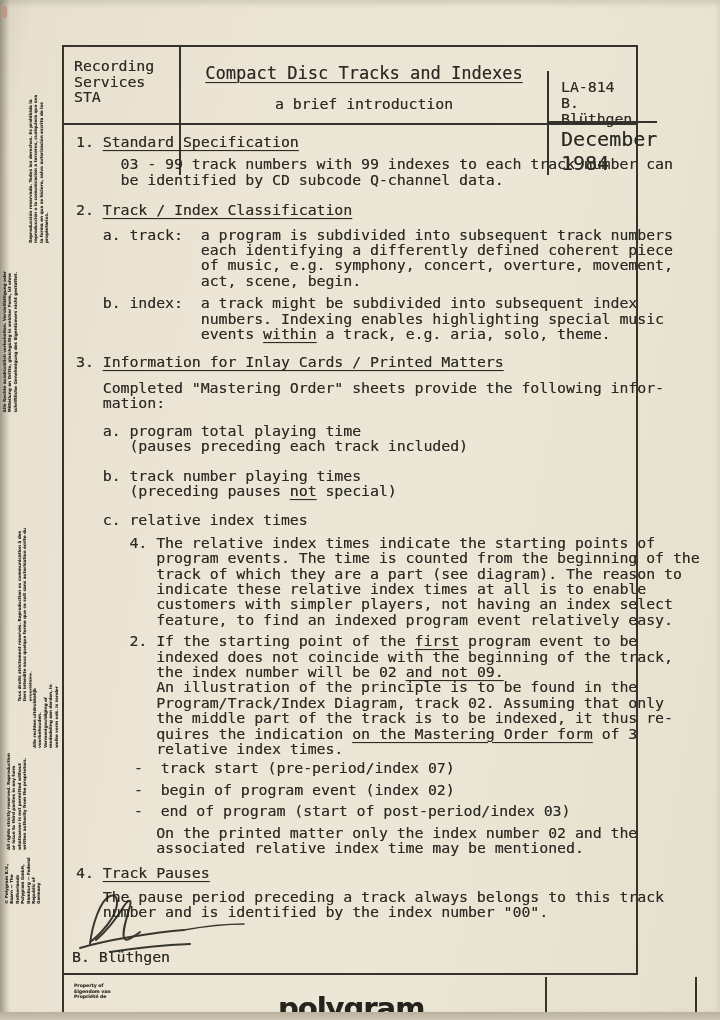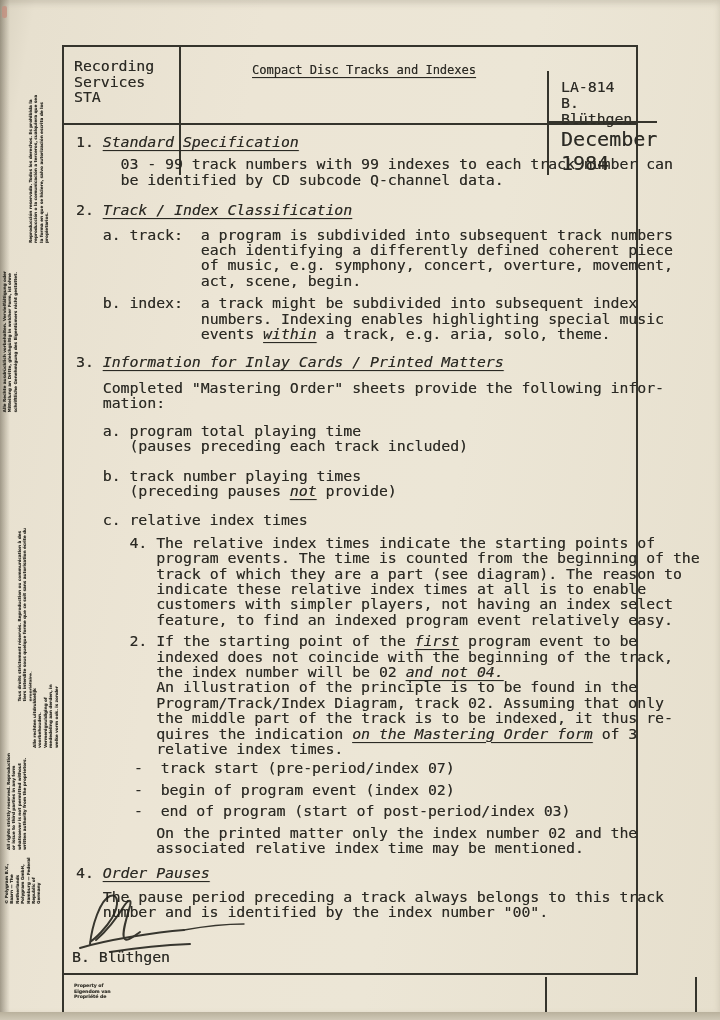--- a/index.html
+++ b/index.html
@@ -22,29 +22,29 @@
   
   .ink{text-shadow:0.2px 0.2px 0.35px rgba(43,42,36,0.55);}
 
   .main-box{position:absolute;left:62px;top:45px;width:576px;height:930px;
     border:2px solid #35342c;box-sizing:border-box;}
   .header{display:grid;grid-template-columns:115px 368px 1fr;border-bottom:2px solid #35342c;height:78px;box-sizing:border-box;}
   .hcell{box-sizing:border-box;}
   .hcell + .hcell{border-left:2px solid #35342c;}
   .org-cell{padding:11px 0 0 10px;font-size:14.8px;line-height:15.6px;white-space:pre-line;}
   .title-cell{display:flex;flex-direction:column;align-items:center;}
-  .doc-title{margin-top:16px;font-size:12px;text-decoration:underline;text-underline-offset:3px;text-decoration-thickness:1.3px;}
+  .doc-title{margin-top:16px;font-size:17px;text-decoration:underline;text-underline-offset:3px;text-decoration-thickness:1.3px;}
   .doc-subtitle{margin-top:12px;font-size:14.8px;}
   .ref-cell{display:grid;grid-template-rows:50px 1fr;margin-top:24px;}
   .ref-top{padding:8px 0 0 12px;font-size:14.8px;line-height:16px;}
   .ref-date{border-top:2px solid #35342c;padding:4px 0 0 12px;font-size:20px;}
 
   .doc-body{position:absolute;left:76px;top:134px;width:660px;font-size:14.8px;}
   .line{line-height:15.4px;white-space:pre;}
-  .line .u{text-decoration:underline;text-underline-offset:2.5px;text-decoration-thickness:1.3px;font-style:italic;}
+  .line .u{text-decoration:underline;text-underline-offset:2.5px;text-decoration-thickness:1.3px;}
 
   .signature-area{position:absolute;left:66px;top:888px;width:320px;height:85px;}
   .signature-svg{position:absolute;left:0;top:0;}
   .signature-name{position:absolute;left:6px;top:60px;font-size:14.8px;}
 
   .footer-left-border{position:absolute;left:62px;top:975px;width:2px;height:37px;background:#35342c;}
   .footer-divider{position:absolute;left:545px;top:977px;width:2px;height:35px;background:#35342c;}
   .footer-right-border{position:absolute;left:695px;top:977px;width:2px;height:35px;background:#35342c;}
   .property-note{position:absolute;left:74px;top:983px;font-family:"DejaVu Sans","Liberation Sans",sans-serif;
     font-size:4.6px;line-height:5.6px;font-weight:bold;color:#3a382f;}
@@ -72,20 +72,21 @@
         <div class="margin-note" style="width: 48px; height: 42px; left: 1px; top: 859px;">© Polygram B.V., Baarn — The Netherlands   Polygram GmbH, Hamburg — Federal Republic of Germany</div>
       </div>
 
     <div class="main-box">
       <div class="header">
         <div class="hcell org-cell">Recording
 Services
 STA</div>
         <div class="hcell title-cell">
           <div class="doc-title">Compact Disc Tracks and Indexes</div>
+          <div class="doc-subtitle">a brief introduction</div>
         </div>
         <div class="hcell ref-cell">
           <div class="ref-top">
             <div>LA-814</div>
             <div>B. Blüthgen</div>
           </div>
           <div class="ref-date">December 1984</div>
         </div>
       </div>
     </div>
@@ -101,42 +102,42 @@
         <div class="line" style="padding-left: 124.74px;"><span>act, scene, begin.</span></div>
         <div class="line" style="padding-left: 26.73px; margin-top: 7px;"><span>b. index:  a track might be subdivided into subsequent index</span></div>
         <div class="line" style="padding-left: 124.74px;"><span>numbers. Indexing enables highlighting special music</span></div>
         <div class="line" style="padding-left: 124.74px;"><span>events </span><span class="u">within</span><span> a track, e.g. aria, solo, theme.</span></div>
         <div class="line" style="padding-left: 0px; margin-top: 13px;"><span>3. </span><span class="u">Information for Inlay Cards / Printed Matters</span></div>
         <div class="line" style="padding-left: 26.73px; margin-top: 10px;"><span>Completed "Mastering Order" sheets provide the following infor-</span></div>
         <div class="line" style="padding-left: 26.73px;"><span>mation:</span></div>
         <div class="line" style="padding-left: 26.73px; margin-top: 12px;"><span>a. program total playing time</span></div>
         <div class="line" style="padding-left: 53.46px;"><span>(pauses preceding each track included)</span></div>
         <div class="line" style="padding-left: 26.73px; margin-top: 14px;"><span>b. track number playing times</span></div>
-        <div class="line" style="padding-left: 53.46px;"><span>(preceding pauses </span><span class="u">not</span><span> provide)</span></div>
+        <div class="line" style="padding-left: 53.46px;"><span>(preceding pauses </span><span class="u">not</span><span> special)</span></div>
         <div class="line" style="padding-left: 26.73px; margin-top: 14px;"><span>c. relative index times</span></div>
         <div class="line" style="padding-left: 53.46px; margin-top: 7px;"><span>4. The relative index times indicate the starting points of</span></div>
         <div class="line" style="padding-left: 80.19px;"><span>program events. The time is counted from the beginning of the</span></div>
         <div class="line" style="padding-left: 80.19px;"><span>track of which they are a part (see diagram). The reason to</span></div>
         <div class="line" style="padding-left: 80.19px;"><span>indicate these relative index times at all is to enable</span></div>
         <div class="line" style="padding-left: 80.19px;"><span>customers with simpler players, not having an index select</span></div>
         <div class="line" style="padding-left: 80.19px;"><span>feature, to find an indexed program event relatively easy.</span></div>
         <div class="line" style="padding-left: 53.46px; margin-top: 6px;"><span>2. If the starting point of the </span><span class="u">first</span><span> program event to be</span></div>
         <div class="line" style="padding-left: 80.19px;"><span>indexed does not coincide with the beginning of the track,</span></div>
-        <div class="line" style="padding-left: 80.19px;"><span>the index number will be 02 </span><span class="u">and not 04.</span></div>
+        <div class="line" style="padding-left: 80.19px;"><span>the index number will be 02 </span><span class="u">and not 09.</span></div>
         <div class="line" style="padding-left: 80.19px;"><span>An illustration of the principle is to be found in the</span></div>
         <div class="line" style="padding-left: 80.19px;"><span>Program/Track/Index Diagram, track 02. Assuming that only</span></div>
         <div class="line" style="padding-left: 80.19px;"><span>the middle part of the track is to be indexed, it thus re-</span></div>
         <div class="line" style="padding-left: 80.19px;"><span>quires the indication </span><span class="u">on the Mastering Order form</span><span> of 3</span></div>
         <div class="line" style="padding-left: 80.19px;"><span>relative index times.</span></div>
         <div class="line" style="padding-left: 57.915px; margin-top: 4px;"><span>-  track start (pre-period/index 07)</span></div>
         <div class="line" style="padding-left: 57.915px; margin-top: 6px;"><span>-  begin of program event (index 02)</span></div>
         <div class="line" style="padding-left: 57.915px; margin-top: 6px;"><span>-  end of program (start of post-period/index 03)</span></div>
         <div class="line" style="padding-left: 80.19px; margin-top: 6px;"><span>On the printed matter only the index number 02 and the</span></div>
         <div class="line" style="padding-left: 80.19px;"><span>associated relative index time may be mentioned.</span></div>
-        <div class="line" style="padding-left: 0px; margin-top: 10px;"><span>4. </span><span class="u">Order Pauses</span></div>
+        <div class="line" style="padding-left: 0px; margin-top: 10px;"><span>4. </span><span class="u">Track Pauses</span></div>
         <div class="line" style="padding-left: 26.73px; margin-top: 8px;"><span>The pause period preceding a track always belongs to this track</span></div>
         <div class="line" style="padding-left: 26.73px;"><span>number and is identified by the index number "00".</span></div>
       </div>
 
     <div class="signature-area">
       <svg class="signature-svg" width="250" height="70" viewBox="0 0 250 70">
         <g fill="none" stroke="#1f1e18" stroke-width="2" stroke-linecap="round" opacity="0.88">
           <path d="M24,56 C26,38 34,12 44,8 C52,5 54,16 46,30 C40,40 30,50 24,54"></path>
           <path d="M30,52 C44,40 52,28 58,18 C62,12 66,10 64,18 C60,32 56,44 58,50 C60,55 68,48 74,44"></path>
           <path d="M14,60 C40,52 90,44 118,42"></path>
@@ -148,15 +149,18 @@
     </div>
 
     <div class="footer-left-border"></div>
     <div class="footer-divider"></div>
     <div class="footer-right-border"></div>
     <div class="property-note">
         <div>Property of</div>
         <div>Eigendom van</div>
         <div>Propriété de</div>
       </div>
+    <div class="logo-clip">
+      <div class="polygram-logo">polygram</div>
+    </div>
   </div>
   <div class="paper-bottom-edge"></div>
 </div>
 
 </body></html>

